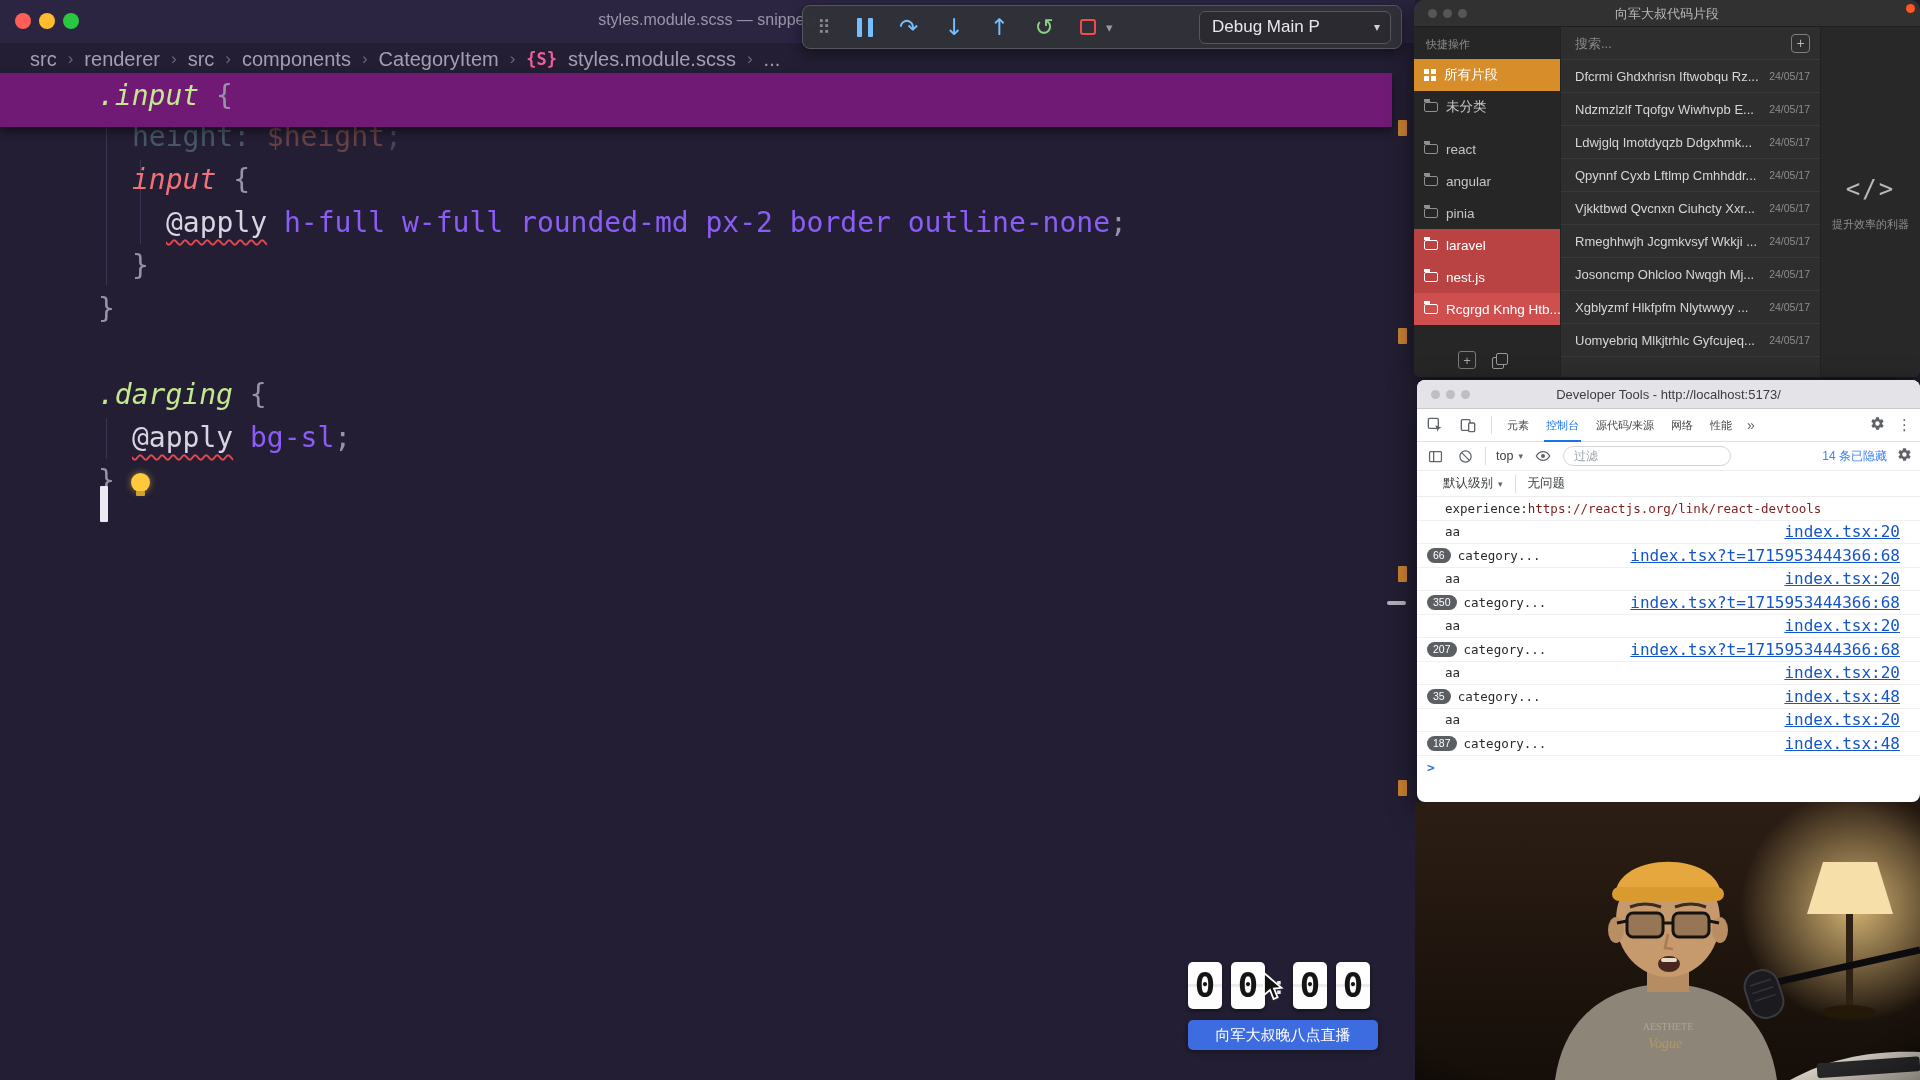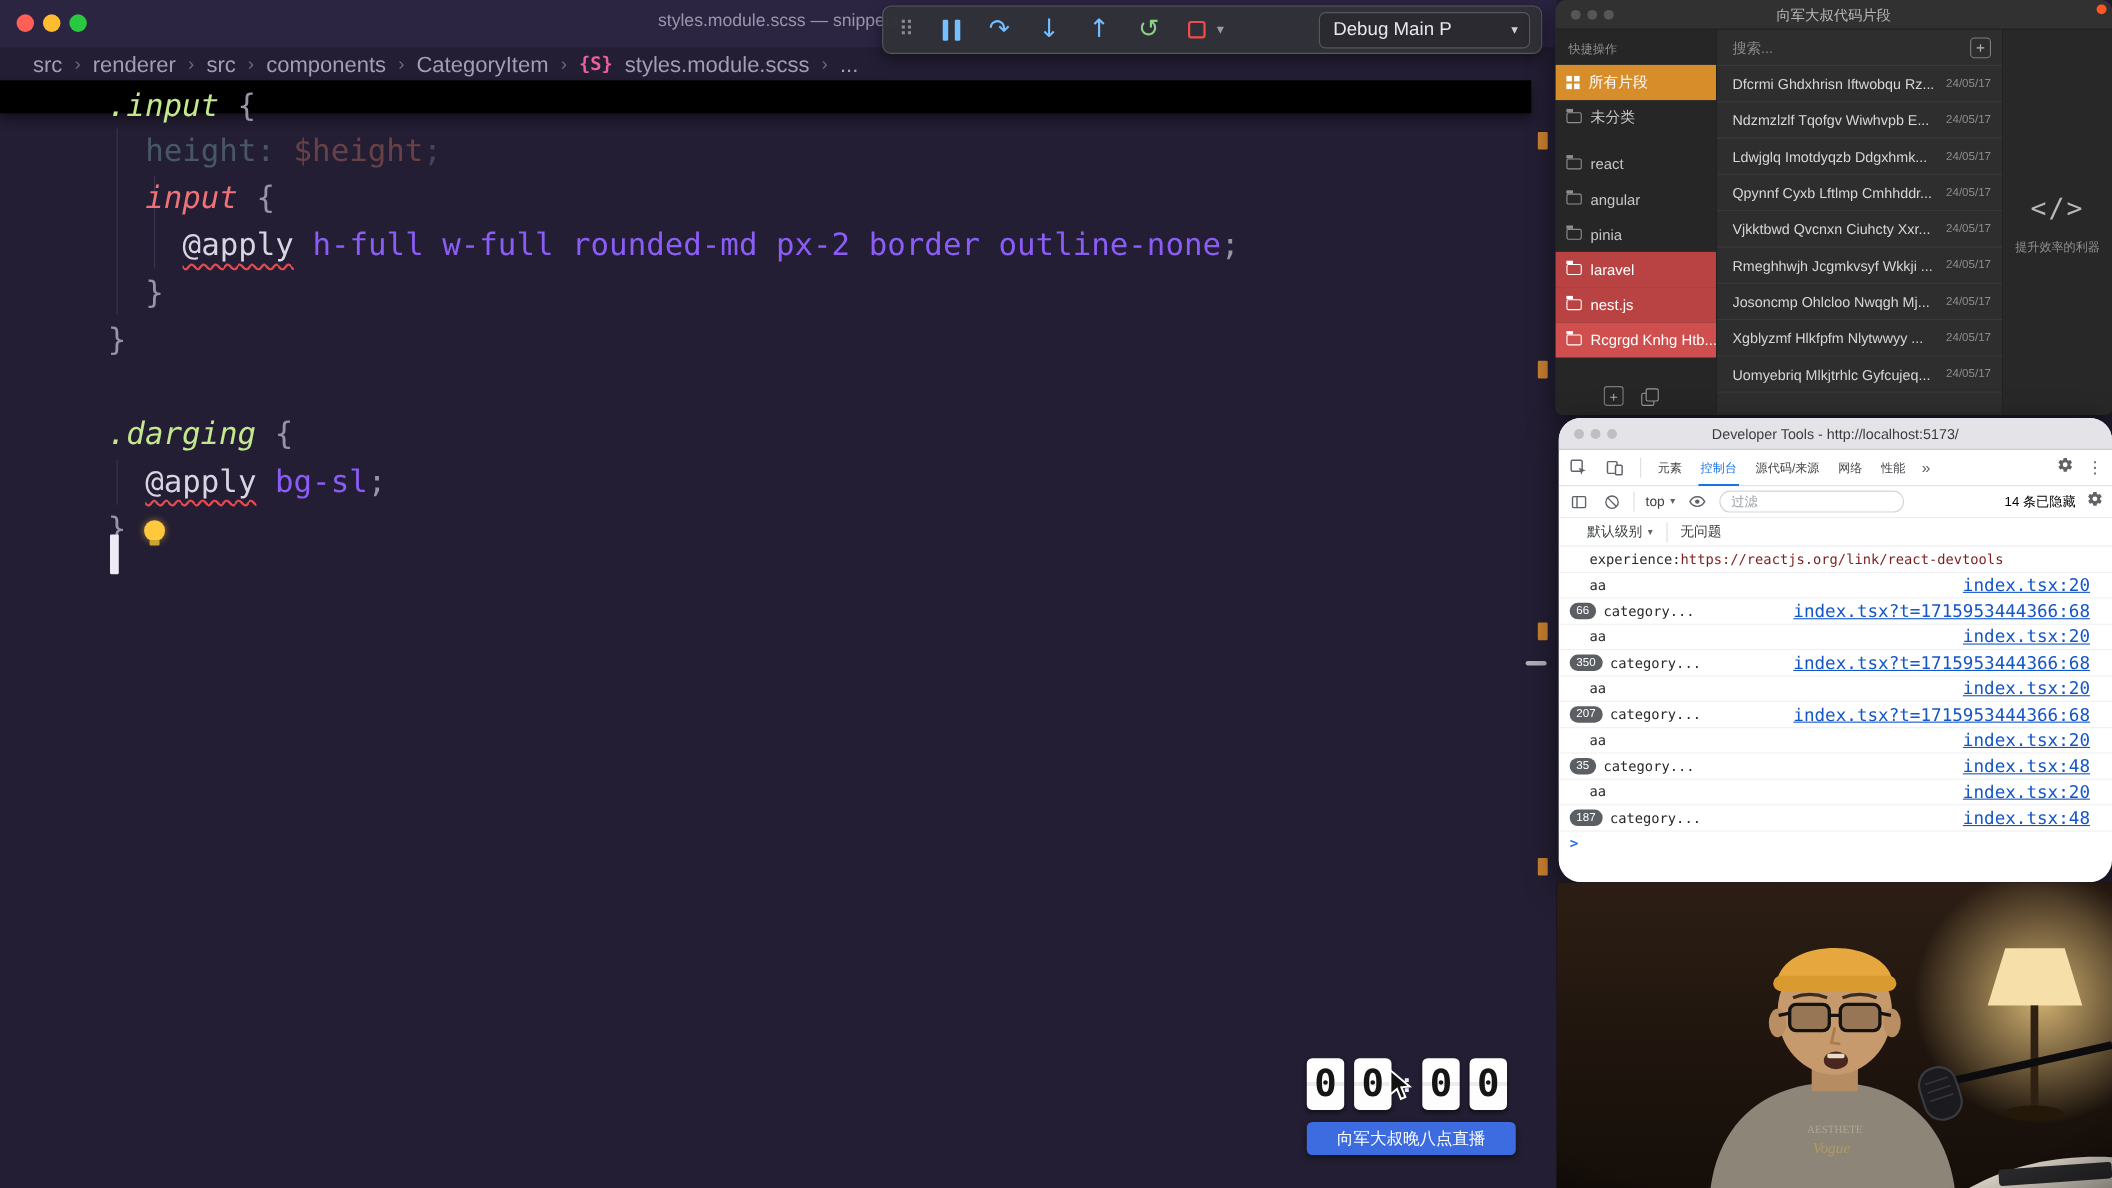--- a/index.html
+++ b/index.html
@@ -13,21 +13,21 @@
 .tl{position:absolute;top:13px;width:16px;height:16px;border-radius:50%;border:none}
 #tl-close{left:15px;background:#ff5f57}
 #tl-min{left:39px;background:#febc2e}
 #tl-zoom{left:63px;background:#28c840}
 #win-title{position:absolute;top:11px;left:0;width:100%;text-align:center;color:#9a96aa;font-size:16px}
 #breadcrumb{position:absolute;left:30px;top:45px;height:28px;display:flex;align-items:center;gap:11px;color:#a39fb2;font-size:20px;white-space:nowrap;z-index:1}
 .bc-sep{color:#6c6780;font-size:17px}
 #scss-icon{color:#ec5f9b;font-weight:bold;font-size:17px;font-family:"DejaVu Sans Mono",monospace}
 
 #codearea{position:absolute;left:0;top:73px;width:1415px;height:900px;font-family:"DejaVu Sans Mono",monospace;font-size:28px;line-height:43px;color:#cfcbdc}
-#sticky{position:absolute;left:0;top:0;width:1392px;height:30px;line-height:45px;background:#000000;box-shadow:0 5px 9px rgba(0,0,0,.45);padding-left:98px;white-space:pre;z-index:2}
+#sticky{position:absolute;left:0;top:0;width:1392px;height:54px;line-height:45px;background:#701a75;box-shadow:0 5px 9px rgba(0,0,0,.45);padding-left:98px;white-space:pre;z-index:2}
 .cline{position:absolute;white-space:pre;height:43px}
 .dimline{opacity:.32}
 .tk-sel{color:#c3e88d;font-style:italic}
 .tk-el{color:#f07178;font-style:italic}
 .tk-at{color:#d8d4e2;text-decoration-line:underline;text-decoration-style:wavy;text-decoration-color:#e5484d;text-decoration-thickness:2px;text-underline-offset:7px}
 .tk-val{color:#8b5cf6;}
 .tk-brace{color:#9893a8}
 .tk-prop{color:#96cfd2}
 .tk-var{color:#f78c6c}
 .guide{position:absolute;width:1px;background:#3a3453}
@@ -86,37 +86,37 @@
 .sn-search-input::placeholder{color:#8a8a8a}
 .sn-add{width:19px;height:19px;border:1px solid #7f7f7f;border-radius:4px;color:#b5b5b5;display:flex;align-items:center;justify-content:center;font-size:14px;flex:none}
 .snip{height:33px;display:flex;align-items:center;border-bottom:1px solid #3a3a3a;padding:0 10px 0 14px;flex:none}
 .snip .t{flex:1;color:#d6d6d6;font-size:13px;white-space:nowrap;overflow:hidden}
 .snip .d{color:#8d8d8d;font-size:10.5px;margin-left:6px;flex:none}
 .sn-promo{width:99px;background:#282828;display:flex;flex-direction:column;align-items:center;padding-top:148px;gap:14px}
 .sn-code-glyph{color:#b9b9b9;font-size:24px;font-family:"DejaVu Sans Mono",monospace;letter-spacing:2px}
 .sn-tagline{color:#8f8f8f;font-size:11px;white-space:nowrap}
 
 
-#devtools{position:absolute;left:1417px;top:380px;width:503px;height:422px;background:#fff;border-radius:20px;overflow:hidden;box-shadow:0 8px 28px rgba(0,0,0,.55);z-index:10}
+#devtools{position:absolute;left:1417px;top:380px;width:503px;height:422px;background:#fff;border-radius:8px;overflow:hidden;box-shadow:0 8px 28px rgba(0,0,0,.55);z-index:10}
 .dt-titlebar{position:relative;height:29px;background:#e4e4e8;border-bottom:1px solid #c9c9cd;text-align:center;line-height:29px;color:#3c3c40;font-size:13px}
 .dt-dot{position:absolute;top: 10px;width:9px;height:9px;border-radius:50%;background:#bfbfc3;border:none}
 .dt-tabbar{height:33px;display:flex;align-items:center;border-bottom:1px solid #e0e0e2;padding:0 8px;gap:13px}
 .dt-ic{width:20px;display:flex;justify-content:center;align-items:center}
 .dt-vsep{width:1px;height:18px;background:#ddd}
 .dt-tab{font-size:11px;color:#45474a;height:33px;display:flex;align-items:center;padding:0 2px;white-space:nowrap}
 .dt-tab.active{color:#1a73e8;box-shadow:inset 0 -2px 0 #1a73e8}
 .dt-more{color:#5f6368;font-size:14px}
 .dt-tb-right{margin-left:auto;display:flex;align-items:center;gap:12px;color:#5f6368}
 .kebab{font-size:15px;color:#5f6368;font-family:"DejaVu Sans",sans-serif}
 .dt-constoolbar{height:29px;display:flex;align-items:center;gap:10px;padding:0 8px;border-bottom:1px solid #ececee}
 .ctx{display:flex;align-items:center;gap:5px;font-size:12.5px;color:#3c4043}
 .caret{font-size:9px;color:#5f6368;font-family:"DejaVu Sans",sans-serif}
 .dt-filter{width:168px;height:20px;border:1px solid #d5d5d9;border-radius:10px;padding:0 10px;font-size:12px;color:#333;outline:none;background:#fff;font-family:"Liberation Sans",sans-serif}
 .dt-filter::placeholder{color:#9aa0a6}
-.dt-hidden{margin-left:auto;font-size:12px;color:#000000;white-space:nowrap}
+.dt-hidden{margin-left:auto;font-size:12px;color:#3b82f6;white-space:nowrap}
 .dt-levelbar{height:26px;display:flex;align-items:center;gap:12px;padding:0 8px 0 26px;border-bottom:1px solid #ececee;font-size:12.5px;color:#3c4043}
 .crow{display:flex;align-items:center;height:23.5px;border-bottom:1px solid #f0f0f2;padding:0 20px 0 28px;font-size:12.5px;color:#28292c;font-family:"DejaVu Sans Mono",monospace}
 .cbadge{background:#5b5e62;color:#fff;border-radius:9px;font-size:10.5px;line-height:15px;padding:0 6px;margin:0 7px 0 -18px;font-family:"Liberation Sans",sans-serif}
 .clink{color:#7f1d1d;white-space:nowrap;overflow:hidden}
 .csrc{margin-left:auto;color:#1456c9;text-decoration:underline;font-size:16px;white-space:nowrap}
 .cprompt{height:24px;display:flex;align-items:center;padding-left:10px;color:#2b6fe8;font-weight:bold;font-size:13px;font-family:"DejaVu Sans Mono",monospace}
 
 
 #webcam{position:absolute;left:1415px;top:802px;width:505px;height:278px;background:#120d0a;z-index:10;overflow:hidden}
 

